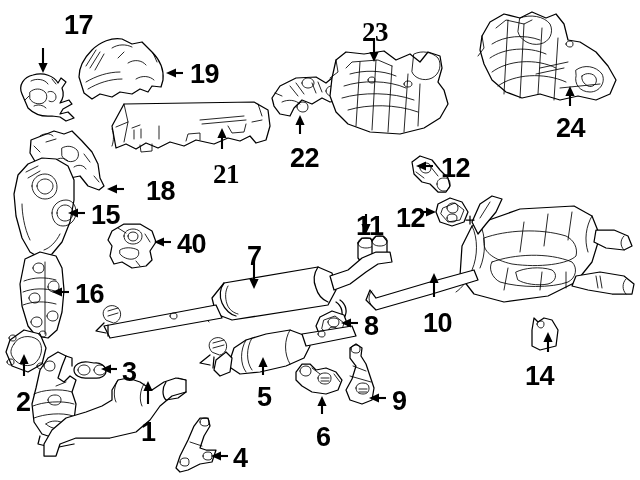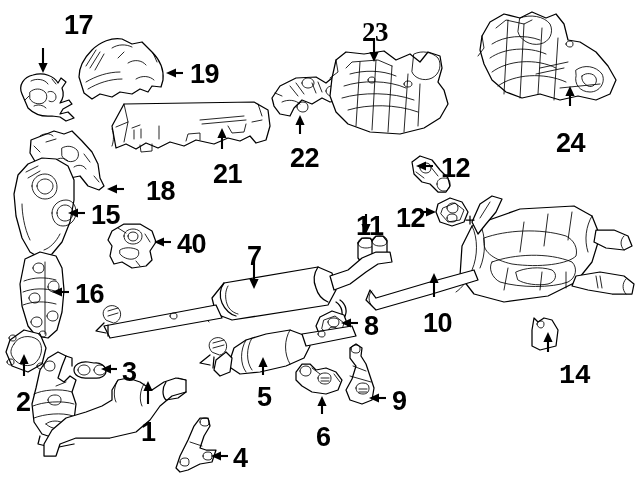--- a/index.html
+++ b/index.html
@@ -500,26 +500,26 @@
       <div class="callout-label" style="left: 233px; top: 445px;">4</div>
       <div class="callout-label" style="left: 257px; top: 384px;">5</div>
       <div class="callout-label" style="left: 316px; top: 424px;">6</div>
       <div class="callout-label" style="left: 247px; top: 243px;">7</div>
       <div class="callout-label" style="left: 364px; top: 313px;">8</div>
       <div class="callout-label" style="left: 392px; top: 388px;">9</div>
       <div class="callout-label" style="left: 423px; top: 310px;">10</div>
       <div class="callout-label" style="left: 356px; top: 213px;">11</div>
       <div class="callout-label" style="left: 396px; top: 205px;">12</div>
       <div class="callout-label" style="left: 441px; top: 155px;">12</div>
-      <div class="callout-label" style="left: 559px; top: 363px; font-family: Liberation Mono, monospace;">14</div>
+      <div class="callout-label" style="left: 525px; top: 363px;">14</div>
       <div class="callout-label" style="left: 91px; top: 202px;">15</div>
       <div class="callout-label" style="left: 75px; top: 281px;">16</div>
       <div class="callout-label" style="left: 24px; top: 12px; margin-left: 40px;">17</div>
       <div class="callout-label" style="left: 146px; top: 178px;">18</div>
       <div class="callout-label" style="left: 190px; top: 61px;">19</div>
       <div class="callout-label" style="left: 177px; top: 231px;">40</div>
-      <div class="callout-label" style="left: 213px; top: 161px;">21</div>
+      <div class="callout-label" style="left: 213px; top: 161px; font-family: Liberation Serif, serif;">21</div>
       <div class="callout-label" style="left: 290px; top: 145px;">22</div>
       <div class="callout-label" style="left: 362px; top: 19px; font-family: Liberation Serif, serif;">23</div>
-      <div class="callout-label" style="left: 556px; top: 115px; margin-top: 15px;">24</div>
+      <div class="callout-label" style="left: 556px; top: 115px;">24</div>
     </div>
 
 </div>
 
 </body></html>

